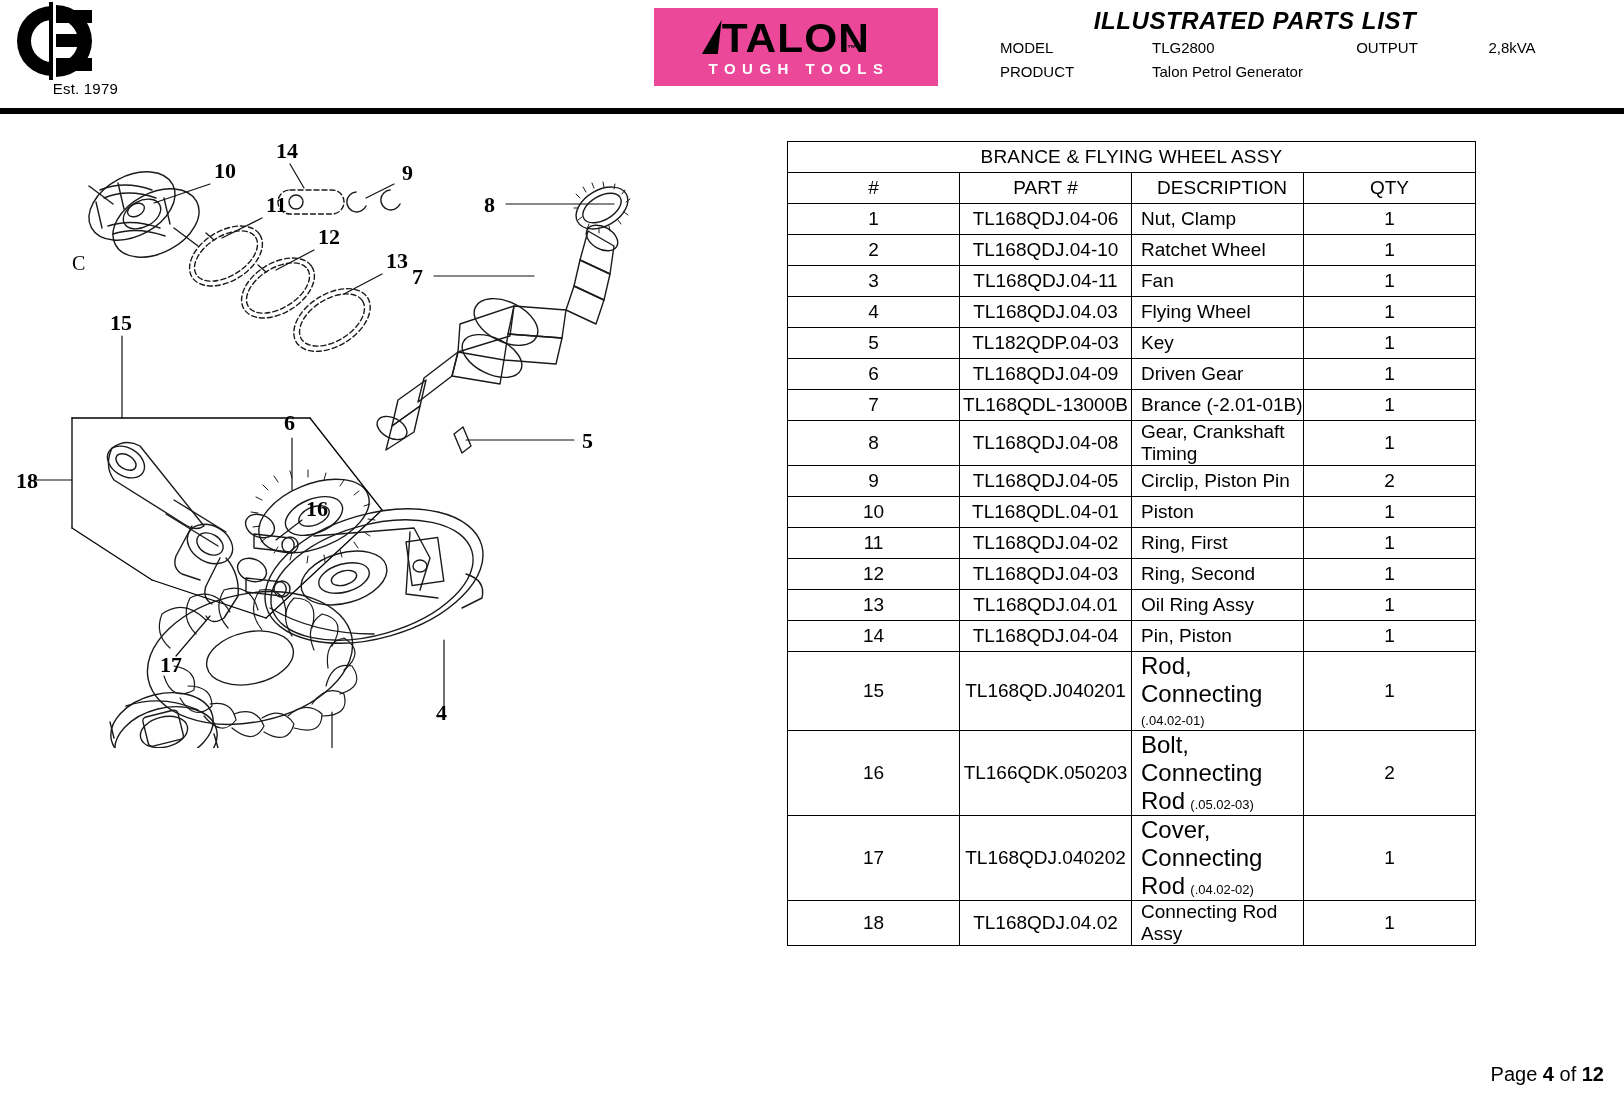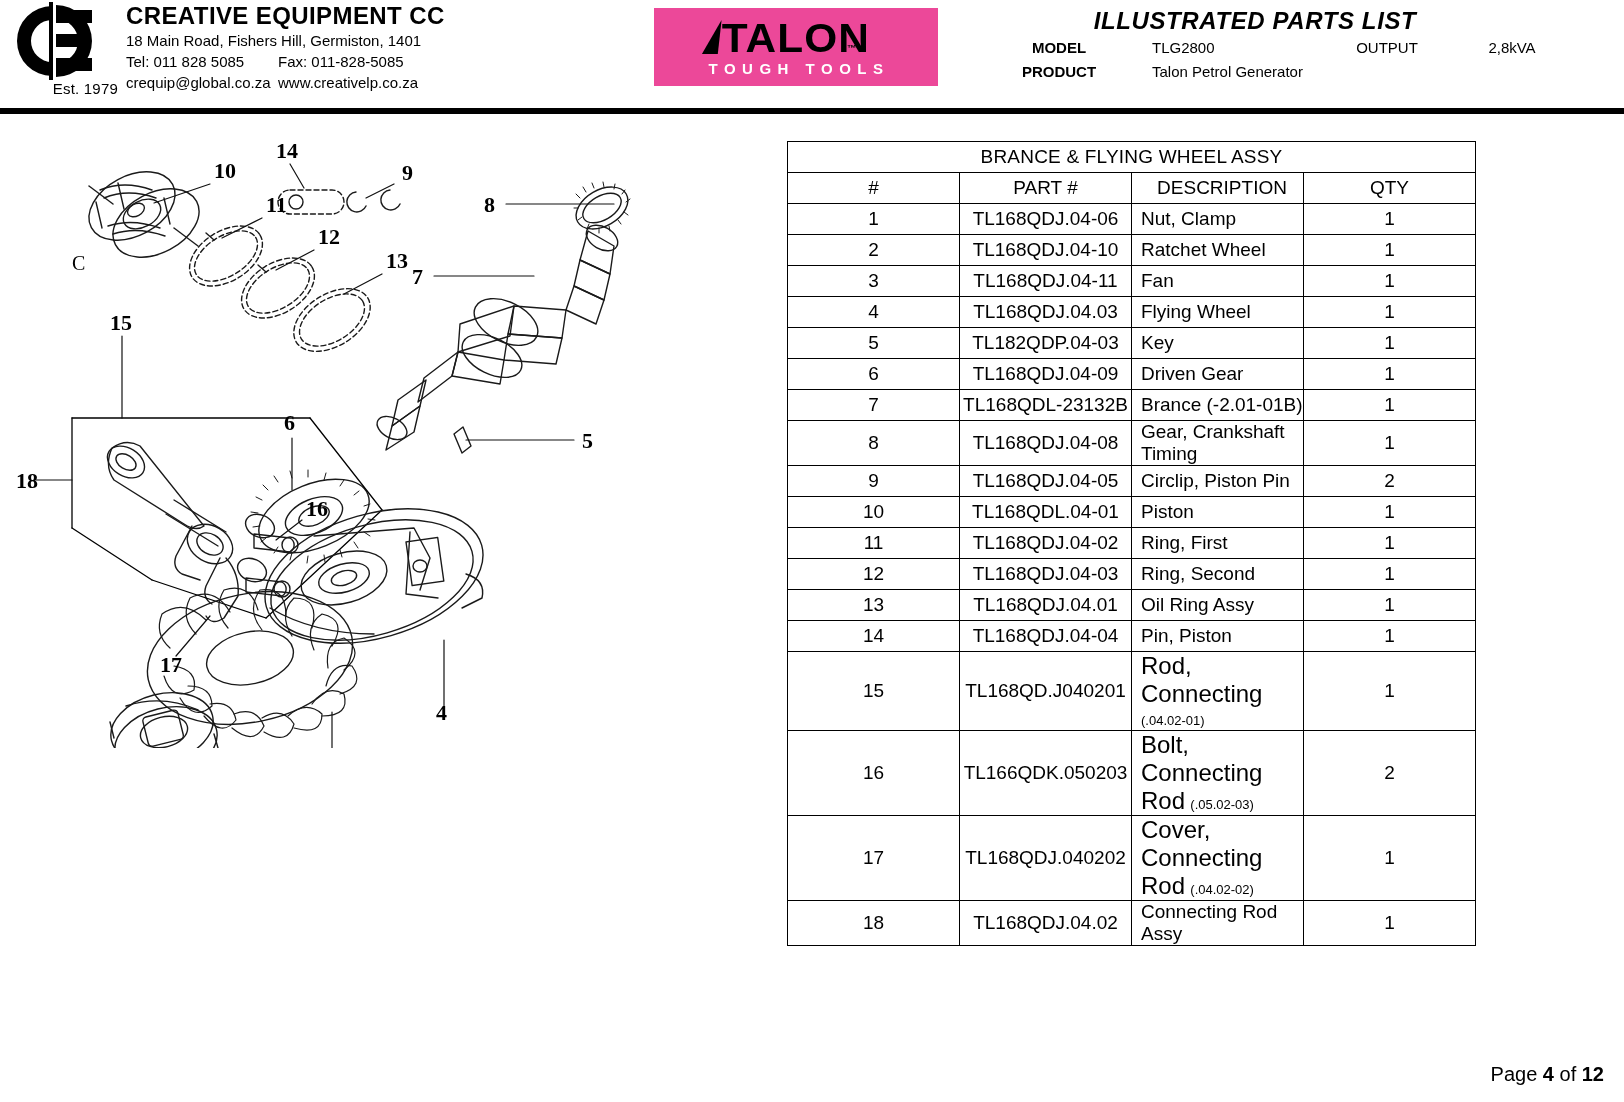--- a/index.html
+++ b/index.html
@@ -134,21 +134,21 @@
     line-height: 30px;
     padding-right: 110px;
     font-style: italic;
   }
   .spec-row {
     display: flex;
     font-size: 15px;
     line-height: 24px;
     white-space: nowrap;
   }
-  .spec-label { width: 118px; text-align: center; font-weight: bold; }
+  .spec-label { width: 118px; text-align: left; }
   .spec-value { width: 170px; padding-left: 34px; }
   .spec-label2 { width: 130px; text-align: center; }
   .spec-value2 { width: 120px; text-align: center; }
 
   
   #diagram {
     position: absolute;
     left: 14px; top: 128px;
     width: 740px; height: 620px;
   }
@@ -213,32 +213,20 @@
       <path d="M40 4 A35 35 0 1 0 40 74 L40 60 A21 21 0 1 1 40 18 Z" fill="#000"></path>
       <rect x="37" y="0" width="4" height="78" fill="#000"></rect>
       <path d="M44 3 A36 36 0 0 1 44 75 L44 61 A22 22 0 0 0 44 17 Z" fill="#000"></path>
       <rect x="44" y="8" width="36" height="13" fill="#000"></rect>
       <rect x="44" y="32" width="34" height="13" fill="#000"></rect>
       <rect x="44" y="56" width="36" height="13" fill="#000"></rect>
     </svg>
     <div id="est-label">Est. 1979</div>
   </div>
 
-  <div id="company-block">
-    <div id="company-name">CREATIVE EQUIPMENT CC</div>
-    <div class="company-line">18 Main Road, Fishers Hill, Germiston, 1401</div>
-    <div class="company-line company-cols">
-      <span>Tel: 011 828 5085</span>
-      <span>Fax: 011-828-5085</span>
-    </div>
-    <div class="company-line company-cols">
-      <span>crequip@global.co.za</span>
-      <span>www.creativelp.co.za</span>
-    </div>
-  </div>
 
   <div id="talon-logo">
     <div id="talon-wordmark">
       <span>TALON</span>
       <span id="talon-tm">™</span>
     </div>
     <div id="talon-sub">TOUGH TOOLS</div>
   </div>
 
   <div id="right-header">
@@ -548,21 +536,21 @@
           <td class="col-qty">1</td>
         </tr>
         <tr>
           <td class="col-num">6</td>
           <td class="col-part">TL168QDJ.04-09</td>
           <td class="col-desc"><span>Driven Gear</span></td>
           <td class="col-qty">1</td>
         </tr>
         <tr>
           <td class="col-num">7</td>
-          <td class="col-part">TL168QDL-23132B</td>
+          <td class="col-part">TL168QDL-13000B</td>
           <td class="col-desc"><span>Brance (-2.01-01B)</span></td>
           <td class="col-qty">1</td>
         </tr>
         <tr>
           <td class="col-num">8</td>
           <td class="col-part">TL168QDJ.04-08</td>
           <td class="col-desc"><span>Gear, Crankshaft Timing</span></td>
           <td class="col-qty">1</td>
         </tr>
         <tr>

